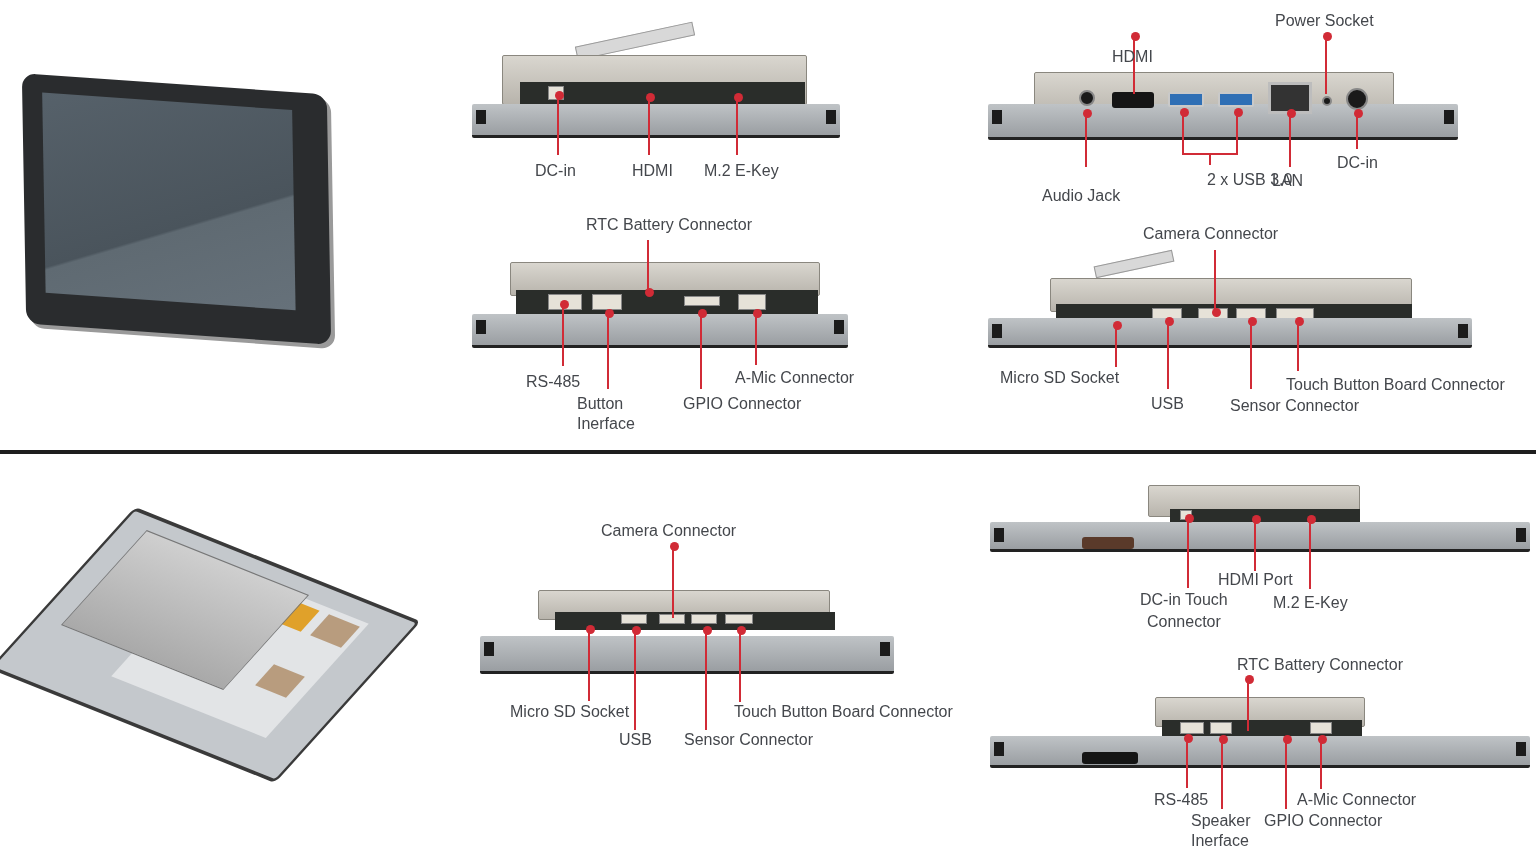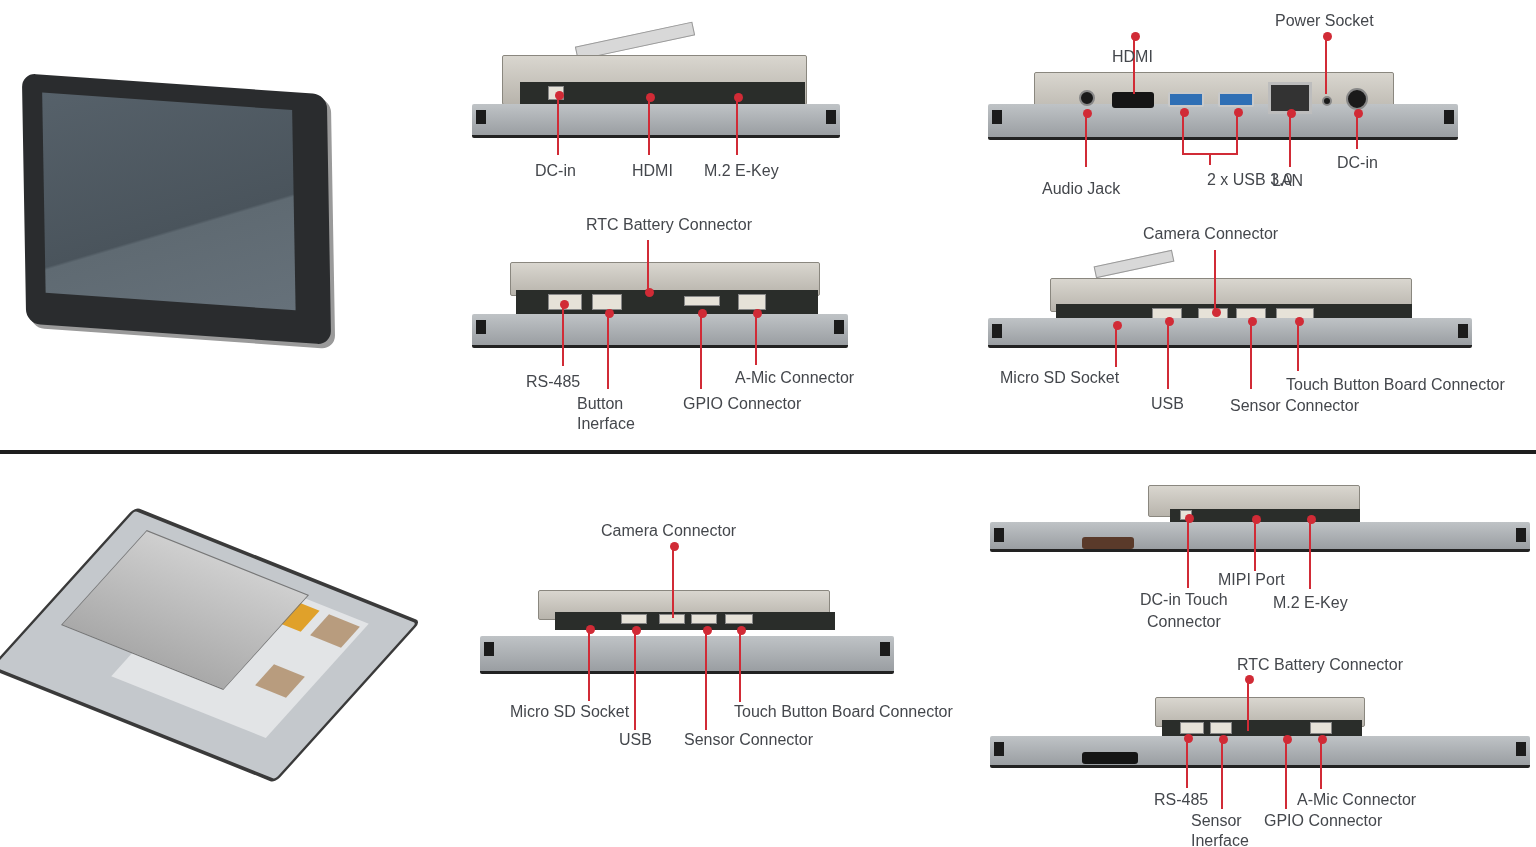--- a/index.html
+++ b/index.html
@@ -83,21 +83,21 @@
     <div class="vline" style="left:1236px;top:112px;height:42px;"></div>
   <div class="hline" style="left:1182px;top:153px;width:56px;"></div>
   <div class="vline" style="left:1209px;top:153px;height:12px;"></div>
   <div class="dot" style="left:1290px;top:113px;"></div>
     <div class="vline" style="left:1289px;top:113px;height:54px;"></div>
   <div class="dot" style="left:1357px;top:113px;"></div>
     <div class="vline" style="left:1356px;top:113px;height:36px;"></div>
 
   <span class="label" style="left:1112px;top:15px;margin-top:32px;">HDMI</span>
   <span class="label" style="left:1275px;top:11px;">Power Socket</span>
-  <span class="label" style="left:1042px;top:179px;">Audio Jack</span>
+  <span class="label" style="left:1042px;top:186px;">Audio Jack</span>
   <span class="label" style="left:1167px;top:170px;margin-left:40px;">2 x USB 3.0</span>
   <span class="label" style="left:1272px;top:171px;">LAN</span>
   <span class="label" style="left:1337px;top:153px;">DC-in</span>
 </div>
 
 <div>
   <div class="box" style="left:510px;top:262px;width:310px;height:34px;"></div>
   <div class="pcb" style="left:516px;top:290px;width:302px;height:26px;"></div>
   <div class="conn" style="left:548px;top:294px;width:34px;height:16px;"></div>
   <div class="conn" style="left:592px;top:294px;width:30px;height:16px;"></div>
@@ -188,21 +188,21 @@
   <div class="pcb" style="left:1170px;top:509px;width:190px;height:16px;"></div>
   <div class="conn" style="left:1180px;top:510px;width:12px;height:10px;"></div>
   <div class="frame" style="left:990px;top:522px;width:540px;height:30px;"></div>
   <div class="port-dark" style="left:1082px;top:537px;width:52px;height:12px;background:#5a3a2a;"></div>
   <div class="dot" style="left:1188px;top:518px;"></div>
     <div class="vline" style="left:1187px;top:518px;height:70px;"></div>
   <div class="dot" style="left:1255px;top:519px;"></div>
     <div class="vline" style="left:1254px;top:519px;height:52px;"></div>
   <div class="dot" style="left:1310px;top:519px;"></div>
     <div class="vline" style="left:1309px;top:519px;height:70px;"></div>
-  <span class="label" style="left:1218px;top:570px;">MIPI Port</span>
+  <span class="label" style="left:1218px;top:570px;">HDMI Port</span>
   <span class="label" style="left:1140px;top:590px;">DC-in Touch</span>
   <span class="label" style="left:1147px;top:612px;">Connector</span>
   <span class="label" style="left:1273px;top:593px;">M.2 E-Key</span>
 </div>
 
 <div>
   <div class="box" style="left:1155px;top:697px;width:210px;height:30px;"></div>
   <div class="pcb" style="left:1162px;top:720px;width:200px;height:18px;"></div>
   <div class="conn" style="left:1180px;top:722px;width:24px;height:12px;"></div>
   <div class="conn" style="left:1210px;top:722px;width:22px;height:12px;"></div>
@@ -215,16 +215,16 @@
     <div class="vline" style="left:1186px;top:738px;height:50px;"></div>
   <div class="dot" style="left:1222px;top:739px;"></div>
     <div class="vline" style="left:1221px;top:739px;height:70px;"></div>
   <div class="dot" style="left:1286px;top:739px;"></div>
     <div class="vline" style="left:1285px;top:739px;height:70px;"></div>
   <div class="dot" style="left:1321px;top:739px;"></div>
     <div class="vline" style="left:1320px;top:739px;height:50px;"></div>
   <span class="label" style="left:1237px;top:655px;">RTC Battery Connector</span>
   <span class="label" style="left:1154px;top:790px;">RS-485</span>
   <span class="label" style="left:1297px;top:790px;">A-Mic Connector</span>
-  <span class="label" style="left:1191px;top:811px;">Sensor</span>
+  <span class="label" style="left:1191px;top:811px;">Speaker</span>
   <span class="label" style="left:1264px;top:811px;">GPIO Connector</span>
   <span class="label" style="left:1191px;top:831px;">Inerface</span>
 </div>
 
 </body></html>

